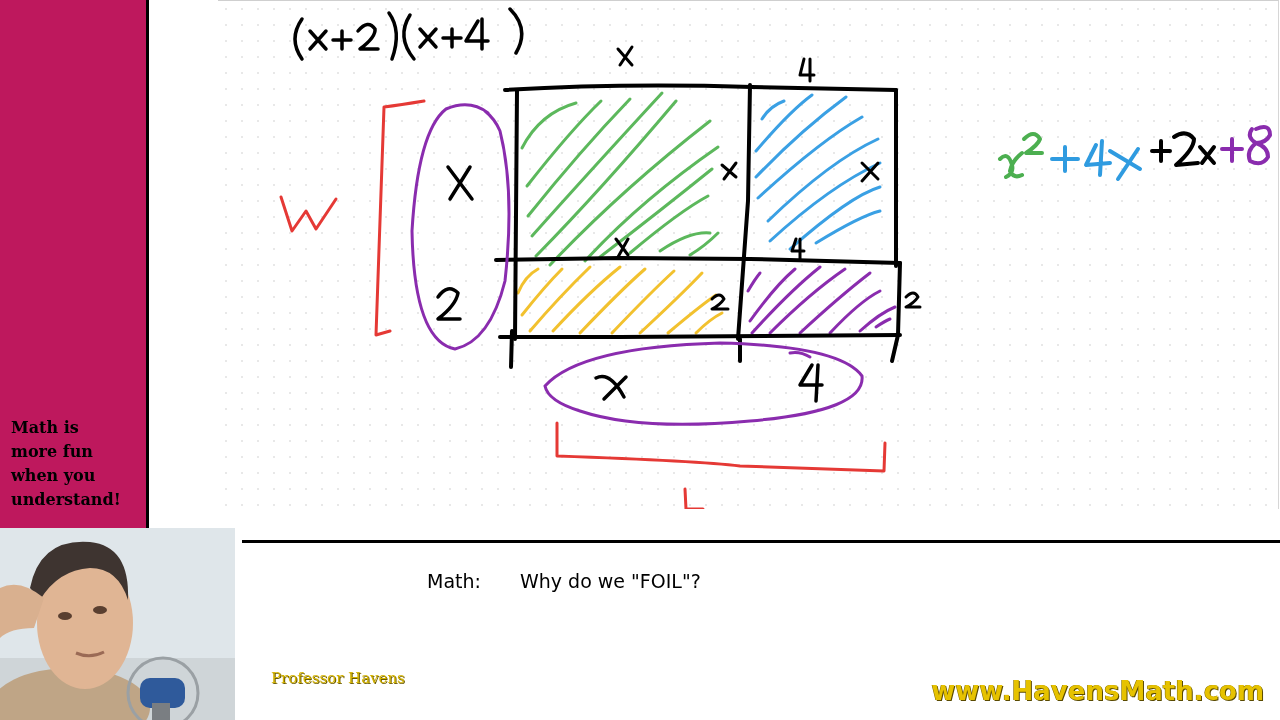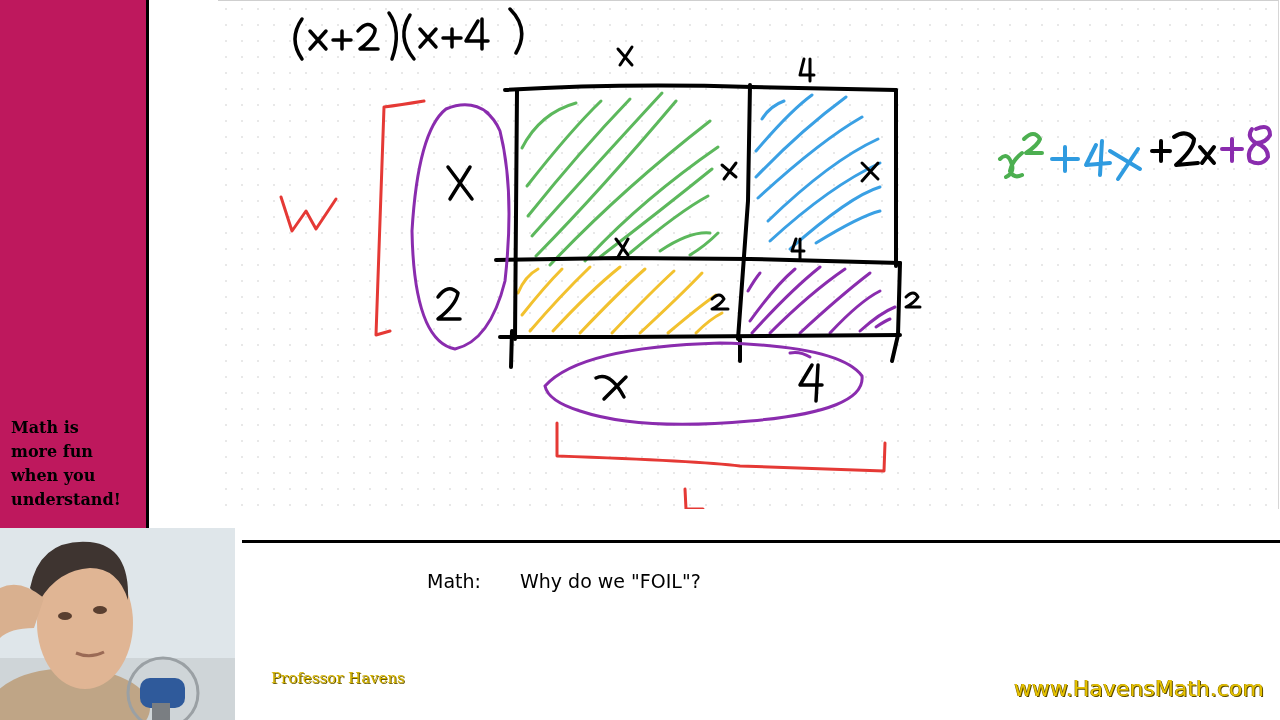--- a/index.html
+++ b/index.html
@@ -40,23 +40,24 @@
     font-family: "DejaVu Sans", sans-serif;
   }
   .topic .topic-label { margin-right: 33px; }
   .instructor {
     position: absolute; left: 247px; top: 667px; font-size: 15px; line-height: 22px;
     font-family: "DejaVu Serif", serif; color: #d4b300;
     text-shadow: 1px 1px 0 #6b5a00;
     margin-left: 24px;
   }
   .website {
-    position: absolute; right: 16px; top: 676px; font-size: 22px; letter-spacing: 0px;
+    position: absolute; right: 16px; top: 676px; font-size: 26px; letter-spacing: 0px;
     font-family: "DejaVu Sans", sans-serif; color: #e6c200;
     text-shadow: 1px 1px 0 #5a4a00, -0.5px 0 0 #7a6500;
+    font-weight: bold;
   }
 </style>
 </head>
 <body>
 
 <div class="left-panel">
   <div class="tagline">
     <div>Math is</div>
     <div>more fun</div>
     <div>when you</div>

